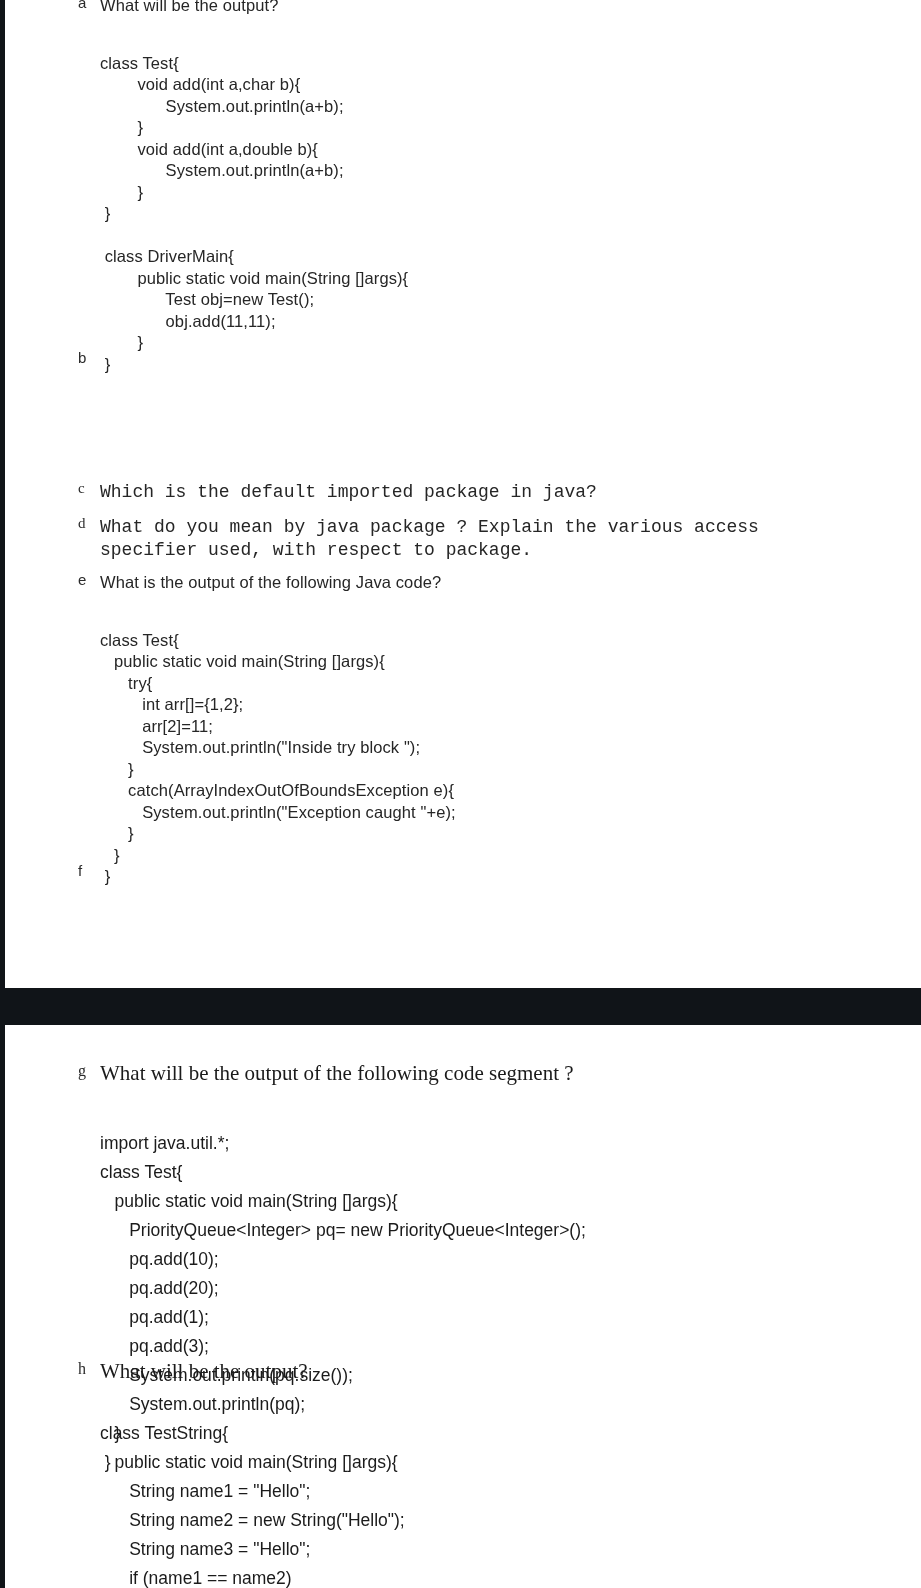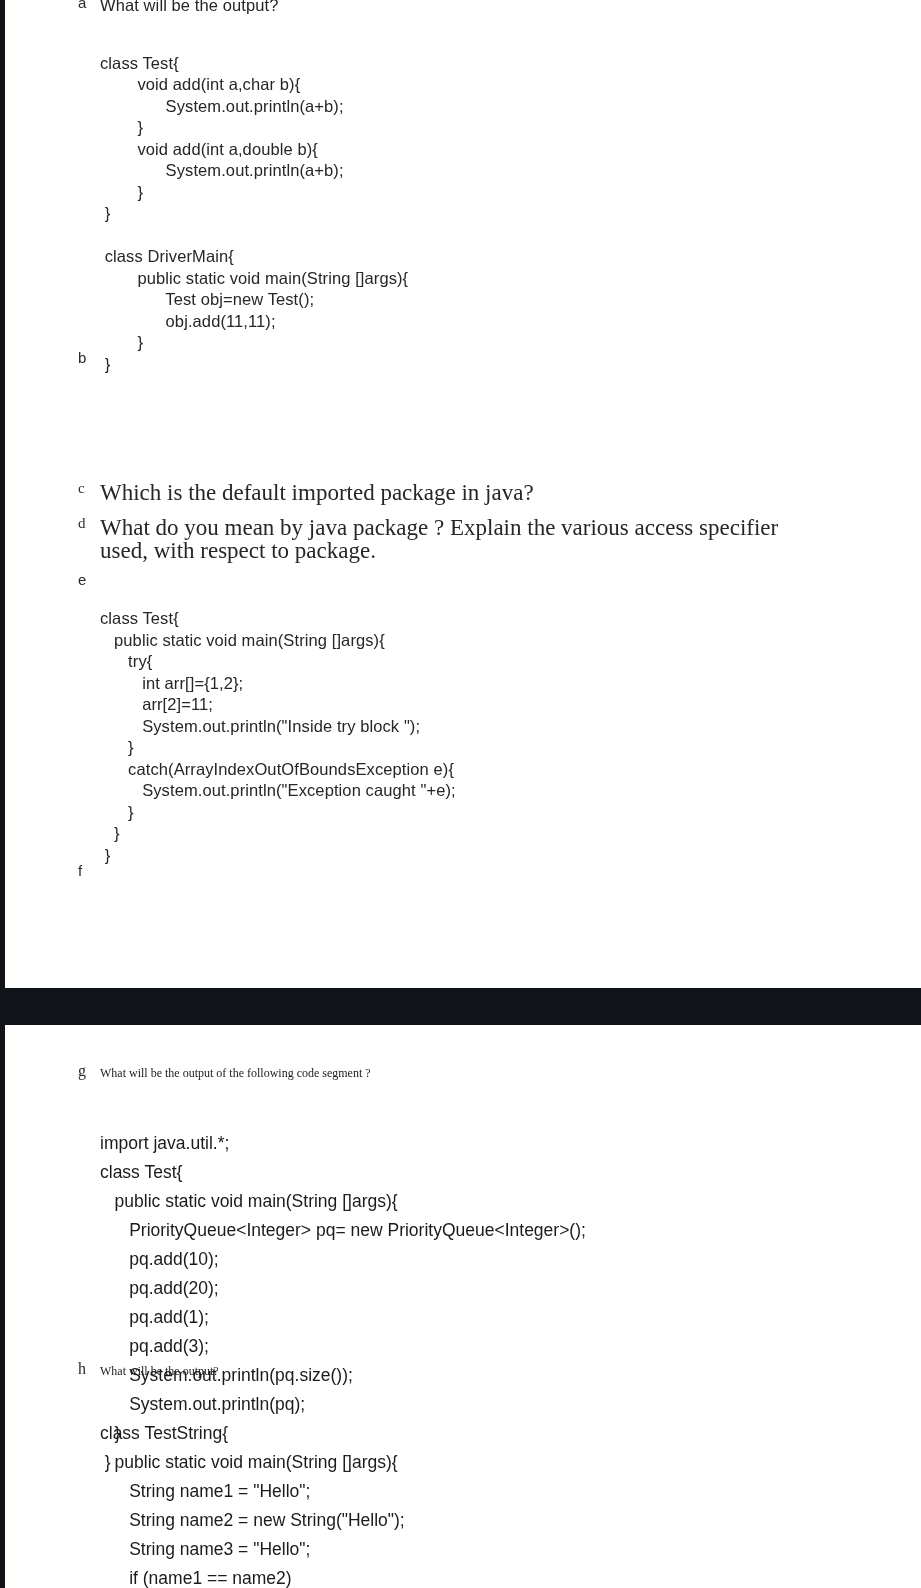--- a/index.html
+++ b/index.html
@@ -86,28 +86,28 @@
   }
 
   .qtext {
     font-size: 16.5px;
     line-height: 21.5px;
     letter-spacing: 0.1px;
     white-space: pre-wrap;
   }
 
   .sheet-two .qtext {
-    font-size: 12px;
+    font-size: 21px;
     line-height: 21.8px;
     letter-spacing: 0;
   }
 
   .qtext-serif {
-    font-family: Liberation Serif, serif;
-    font-size: 23px;
+    font-family: Liberation Mono, monospace;
+    font-size: 18px;
     line-height: 23px;
     letter-spacing: 0;
   }
 
   .code-block {
     font-family: "Liberation Sans", sans-serif;
     font-size: 16.5px;
     line-height: 21.5px;
     white-space: pre;
     letter-spacing: 0.1px;
@@ -187,20 +187,21 @@
     <div class="qitem pos-d">
       <div class="qletter">d</div>
       <div class="qbody" style="padding-right:107px;">
         <div class="qtext qtext-serif">What do you mean by java package ? Explain the various access specifier used, with respect to package.</div>
       </div>
     </div>
 
     <div class="qitem pos-e">
       <div class="qletter">e</div>
       <div class="qbody">
+        <div class="qtext">What is the output of the following Java code?</div>
         <div class="code-block">class Test{
    public static void main(String []args){
       try{
          int arr[]={1,2};
          arr[2]=11;
          System.out.println("Inside try block ");
       }
       catch(ArrayIndexOutOfBoundsException e){
          System.out.println("Exception caught "+e);
       }

